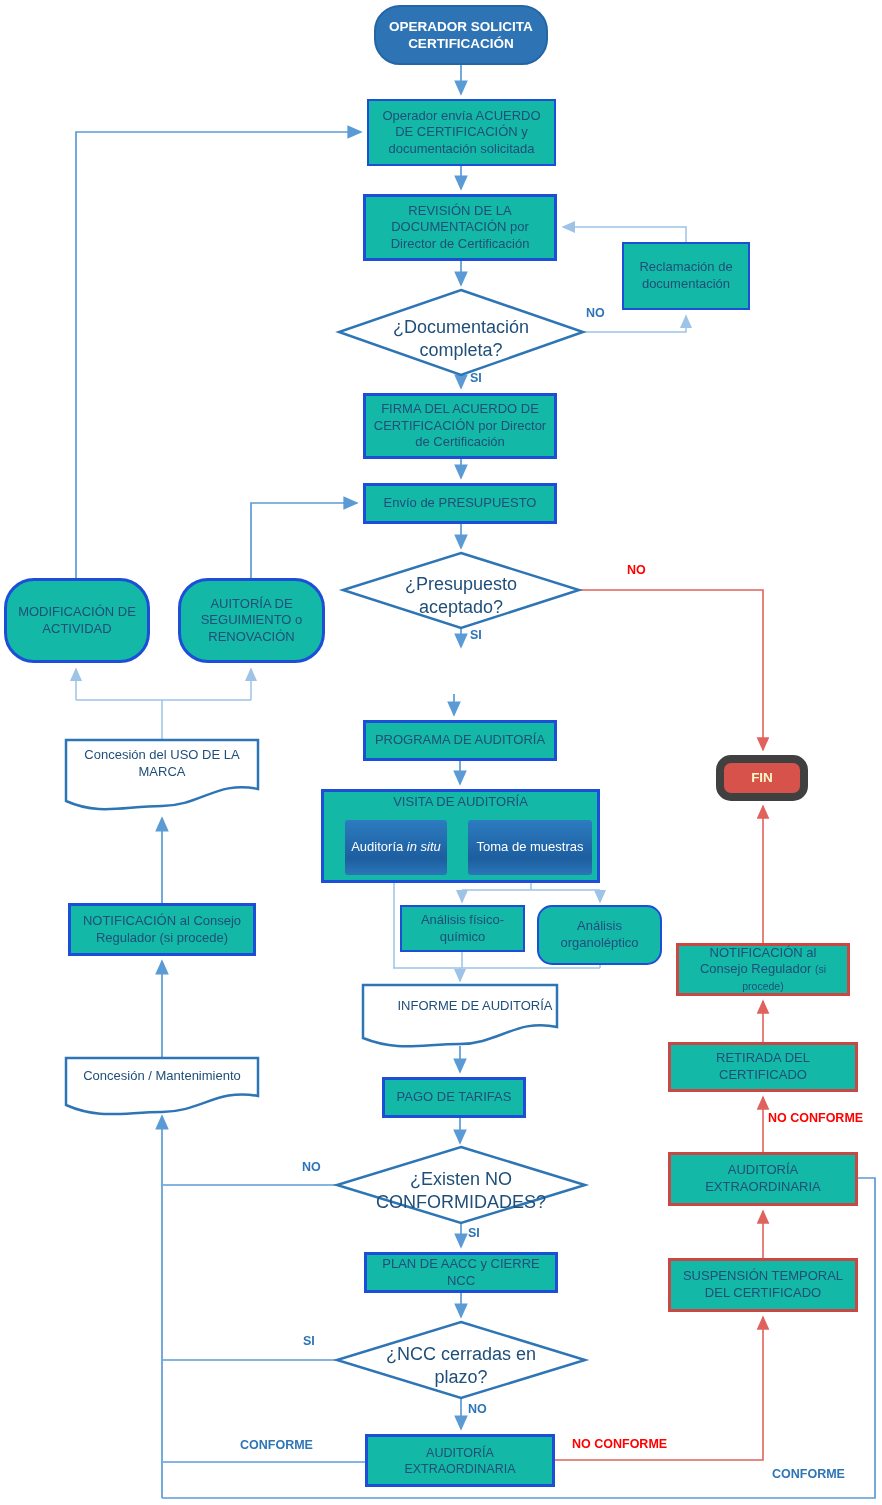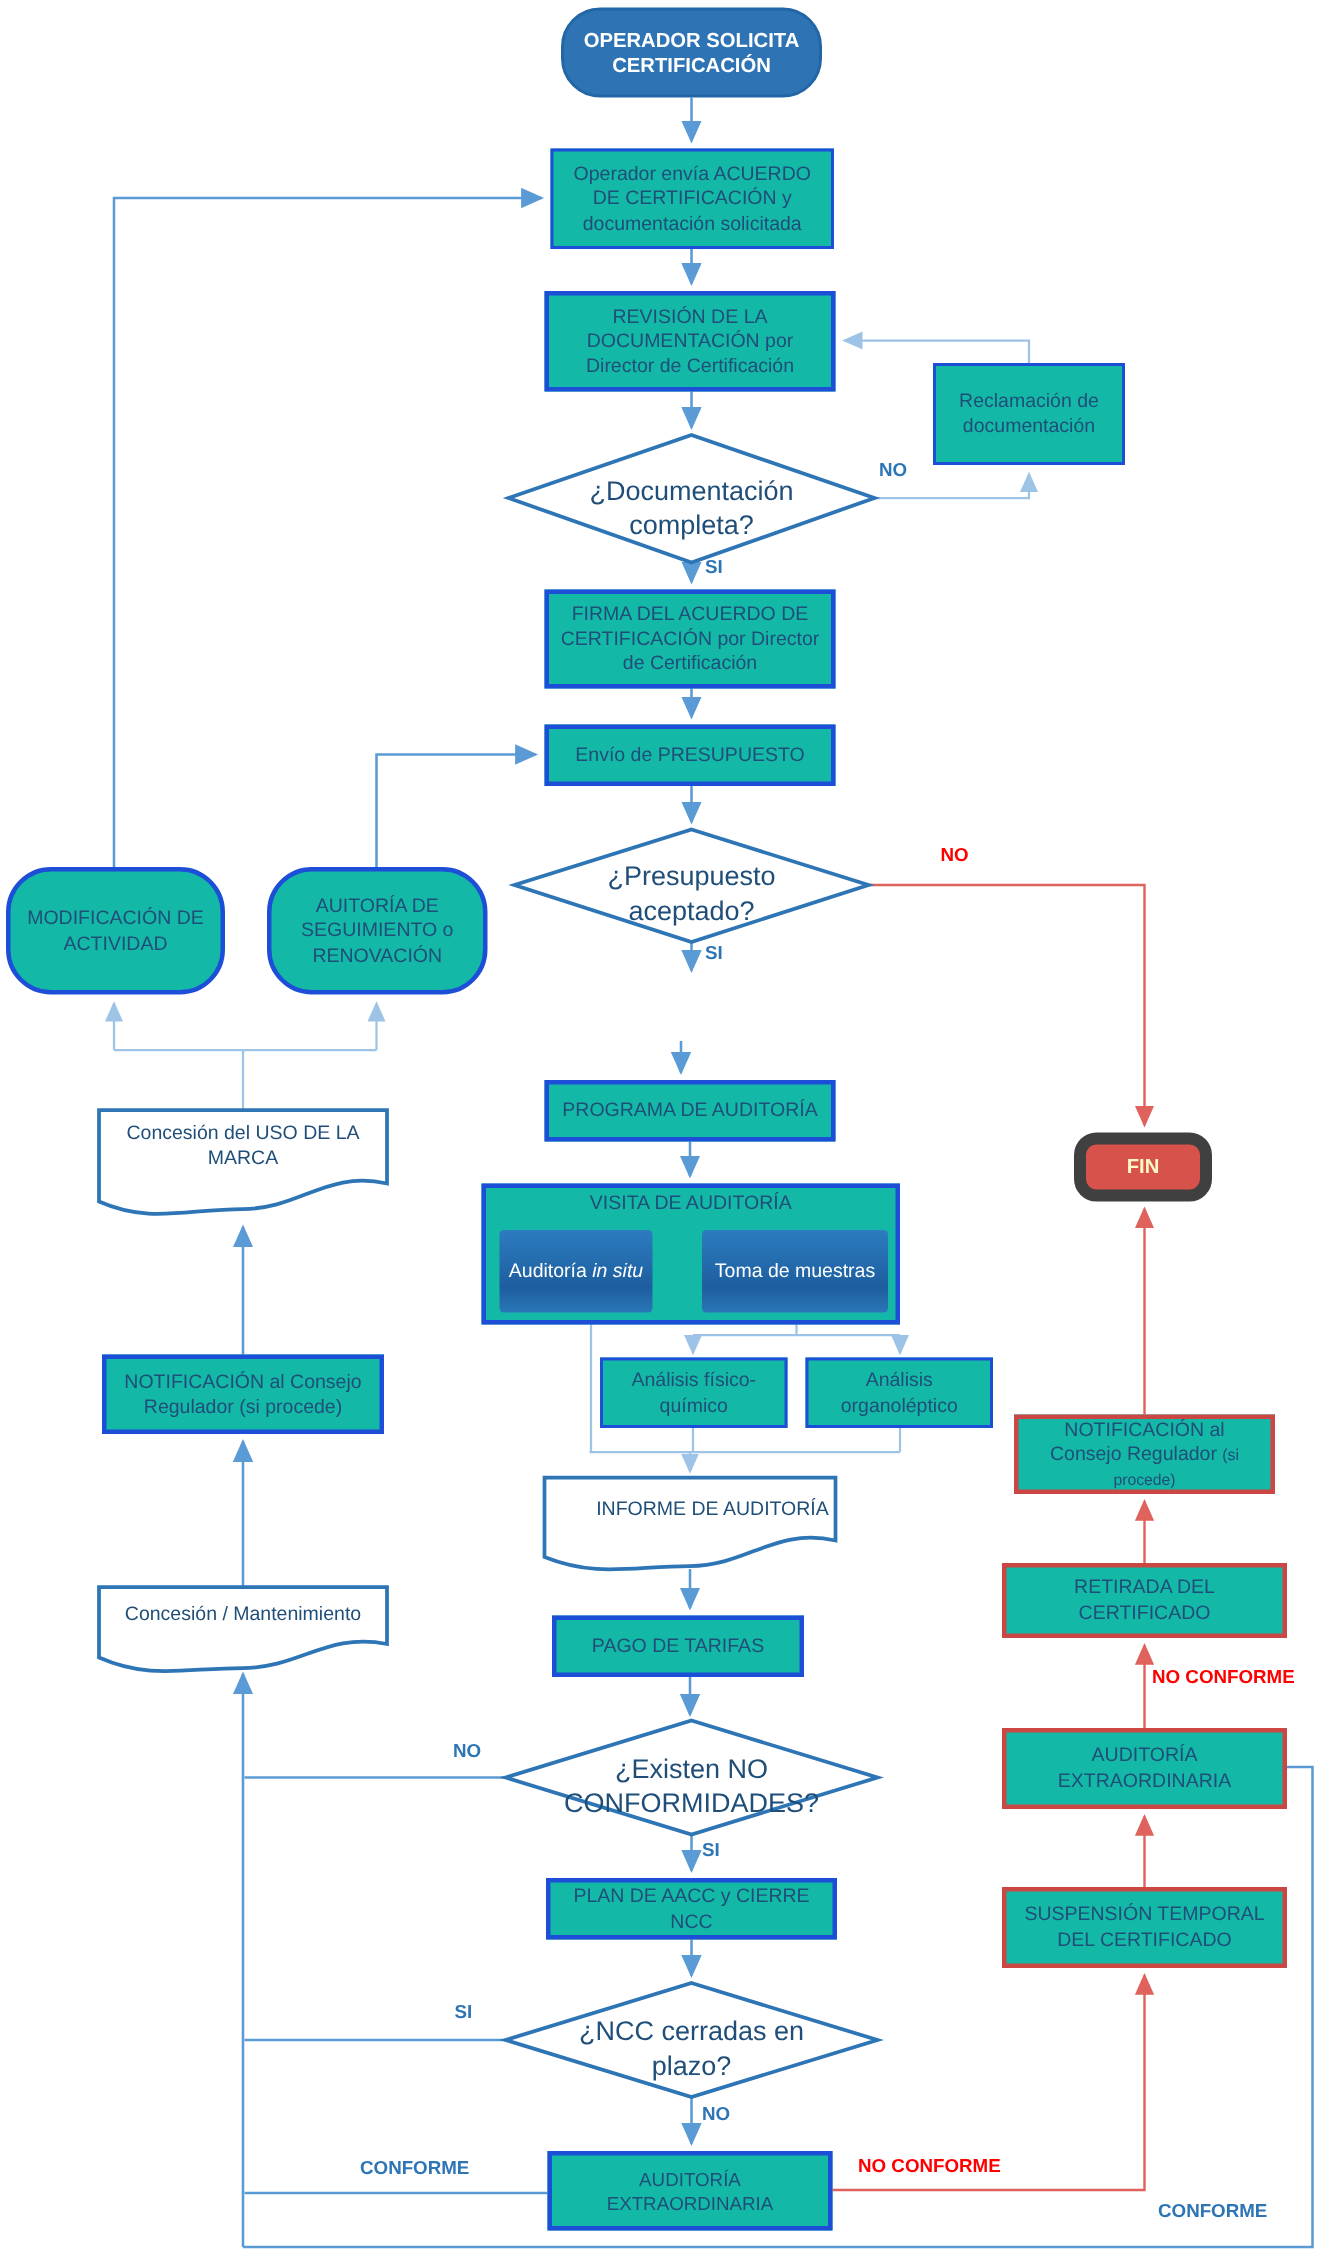--- a/index.html
+++ b/index.html
@@ -127,33 +127,33 @@
   <div class="node oval" style="left:4px;top:578px;width:146px;height:85px;">MODIFICACIÓN DE ACTIVIDAD</div>
 
   <div class="node oval" style="left:178px;top:578px;width:147px;height:85px;">AUITORÍA DE SEGUIMIENTO o RENOVACIÓN</div>
 
 
   <div class="node" style="left:363px;top:720px;width:194px;height:41px;">PROGRAMA DE AUDITORÍA</div>
 
   <div class="node" style="left:321px;top:789px;width:279px;height:94px;align-items:flex-start;"></div>
   <div class="container-title" style="left:321px;top:794px;width:279px;">VISITA DE AUDITORÍA</div>
 
-  <div class="node gradbox" style="left:333px;top:820px;width:102px;height:55px;">
+  <div class="node gradbox" style="left:345px;top:820px;width:102px;height:55px;">
     <span><span>Auditoría </span><i>in situ</i></span>
   </div>
 
   <div class="node gradbox" style="left:468px;top:820px;width:124px;height:55px;">Toma de muestras</div>
 
   <div class="node thin" style="left:400px;top:905px;width:125px;height:47px;">Análisis físico-químico</div>
 
-  <div class="node thin" style="left:537px;top:905px;width:125px;height:47px;">Análisis organoléptico</div>
+  <div class="node thin" style="left:537px;top:905px;width:125px;height:60px;border-radius:15px;">Análisis organoléptico</div>
 
   <div class="doctext" style="left:383px;top:998px;width:184px;">INFORME DE AUDITORÍA</div>
 
-  <div class="node" style="left:368px;top:1077px;width:168px;height:41px;">PAGO DE TARIFAS</div>
+  <div class="node" style="left:382px;top:1077px;width:144px;height:41px;">PAGO DE TARIFAS</div>
 
   <div class="node" style="left:364px;top:1252px;width:194px;height:41px;">PLAN DE AACC y CIERRE NCC</div>
 
   <div class="node" style="left:365px;top:1434px;width:190px;height:53px;font-size:12.5px;">AUDITORÍA EXTRAORDINARIA</div>
 
   <div class="doctext" style="left:70px;top:747px;width:184px;">Concesión del USO DE LA MARCA</div>
 
   <div class="node" style="left:68px;top:903px;width:188px;height:53px;">NOTIFICACIÓN al Consejo Regulador (si procede)</div>
 
   <div class="doctext" style="left:70px;top:1068px;width:184px;">Concesión / Mantenimiento</div>

